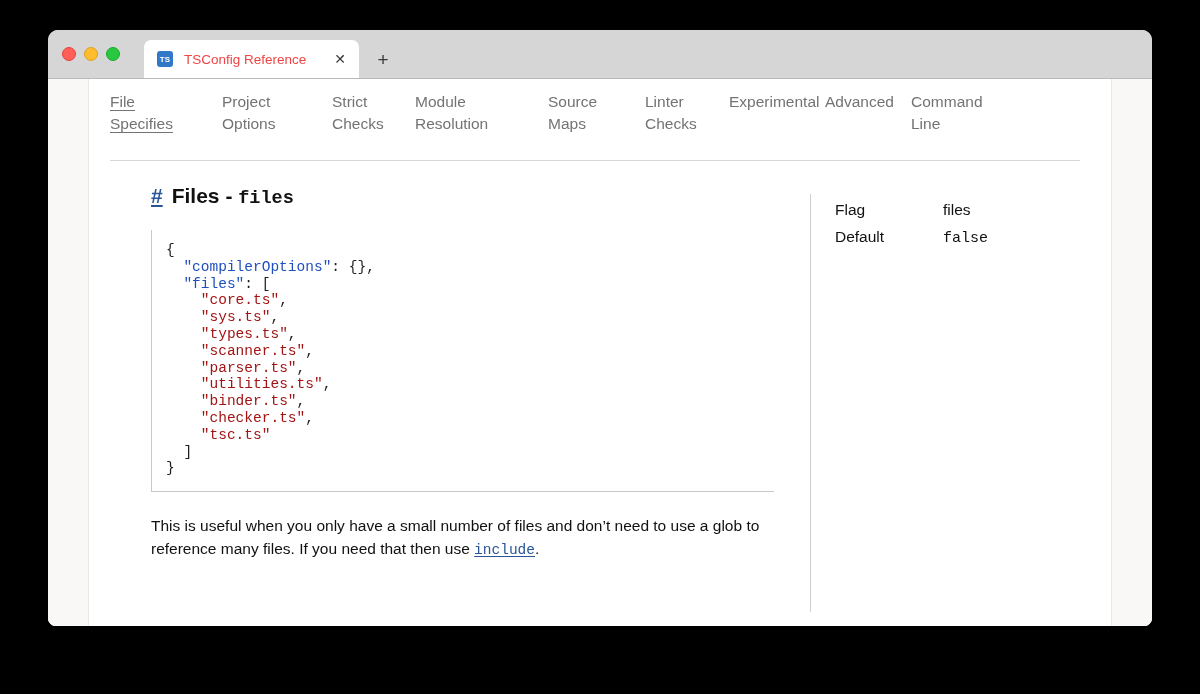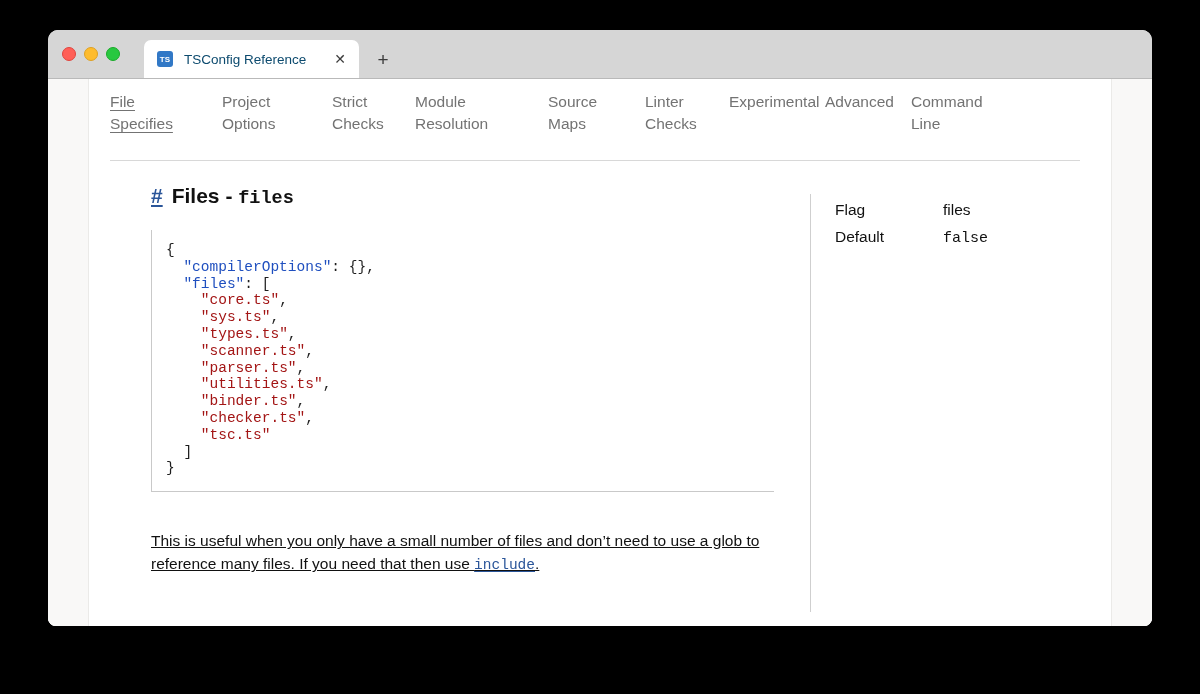--- a/index.html
+++ b/index.html
@@ -81,21 +81,21 @@
     font-family: "Liberation Sans", sans-serif;
     display: flex;
     align-items: center;
     justify-content: center;
     letter-spacing: 0.2px;
     flex: none;
   }
   #tab-title {
     margin-left: 11px;
     font-size: 13.5px;
-    color: #0c4a6e;
+    color: #ef4444;
     white-space: nowrap;
     flex: 1;
   }
   #tab-close {
     margin-left: 12px;
     width: 18px;
     height: 18px;
     display: flex;
     align-items: center;
     justify-content: center;
@@ -233,21 +233,21 @@
     font-family: "Liberation Mono", monospace;
     font-size: 14.5px;
     line-height: 16.8px;
     white-space: pre;
     color: #222222;
   }
   .tok-key { color: #1f4fbf; }
   .tok-str { color: #a31515; }
   .tok-punct { color: #1d1d1d; }
 
-  #trailing-text { margin-top: 37px; text-decoration: underline; }
+  #trailing-text { margin-top: 22px; }
   #include-link {
     font-family: "Liberation Mono", monospace;
     font-size: 14.5px;
     color: #2a5599;
     text-decoration: underline;
     text-underline-offset: 2px;
   }
 
   
   #side-divider {

